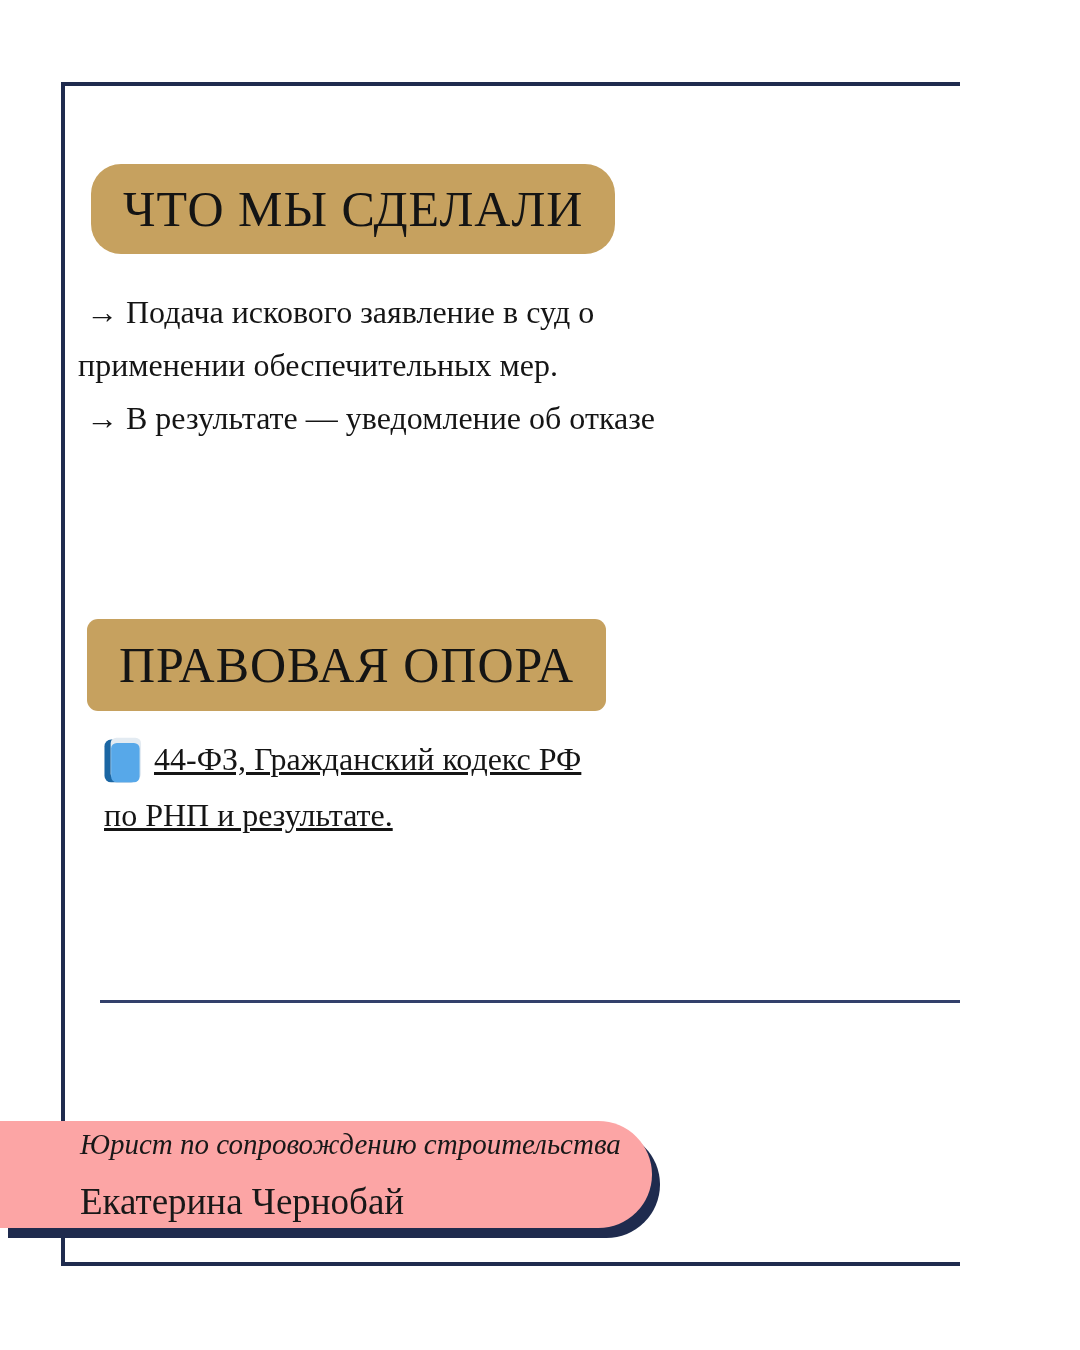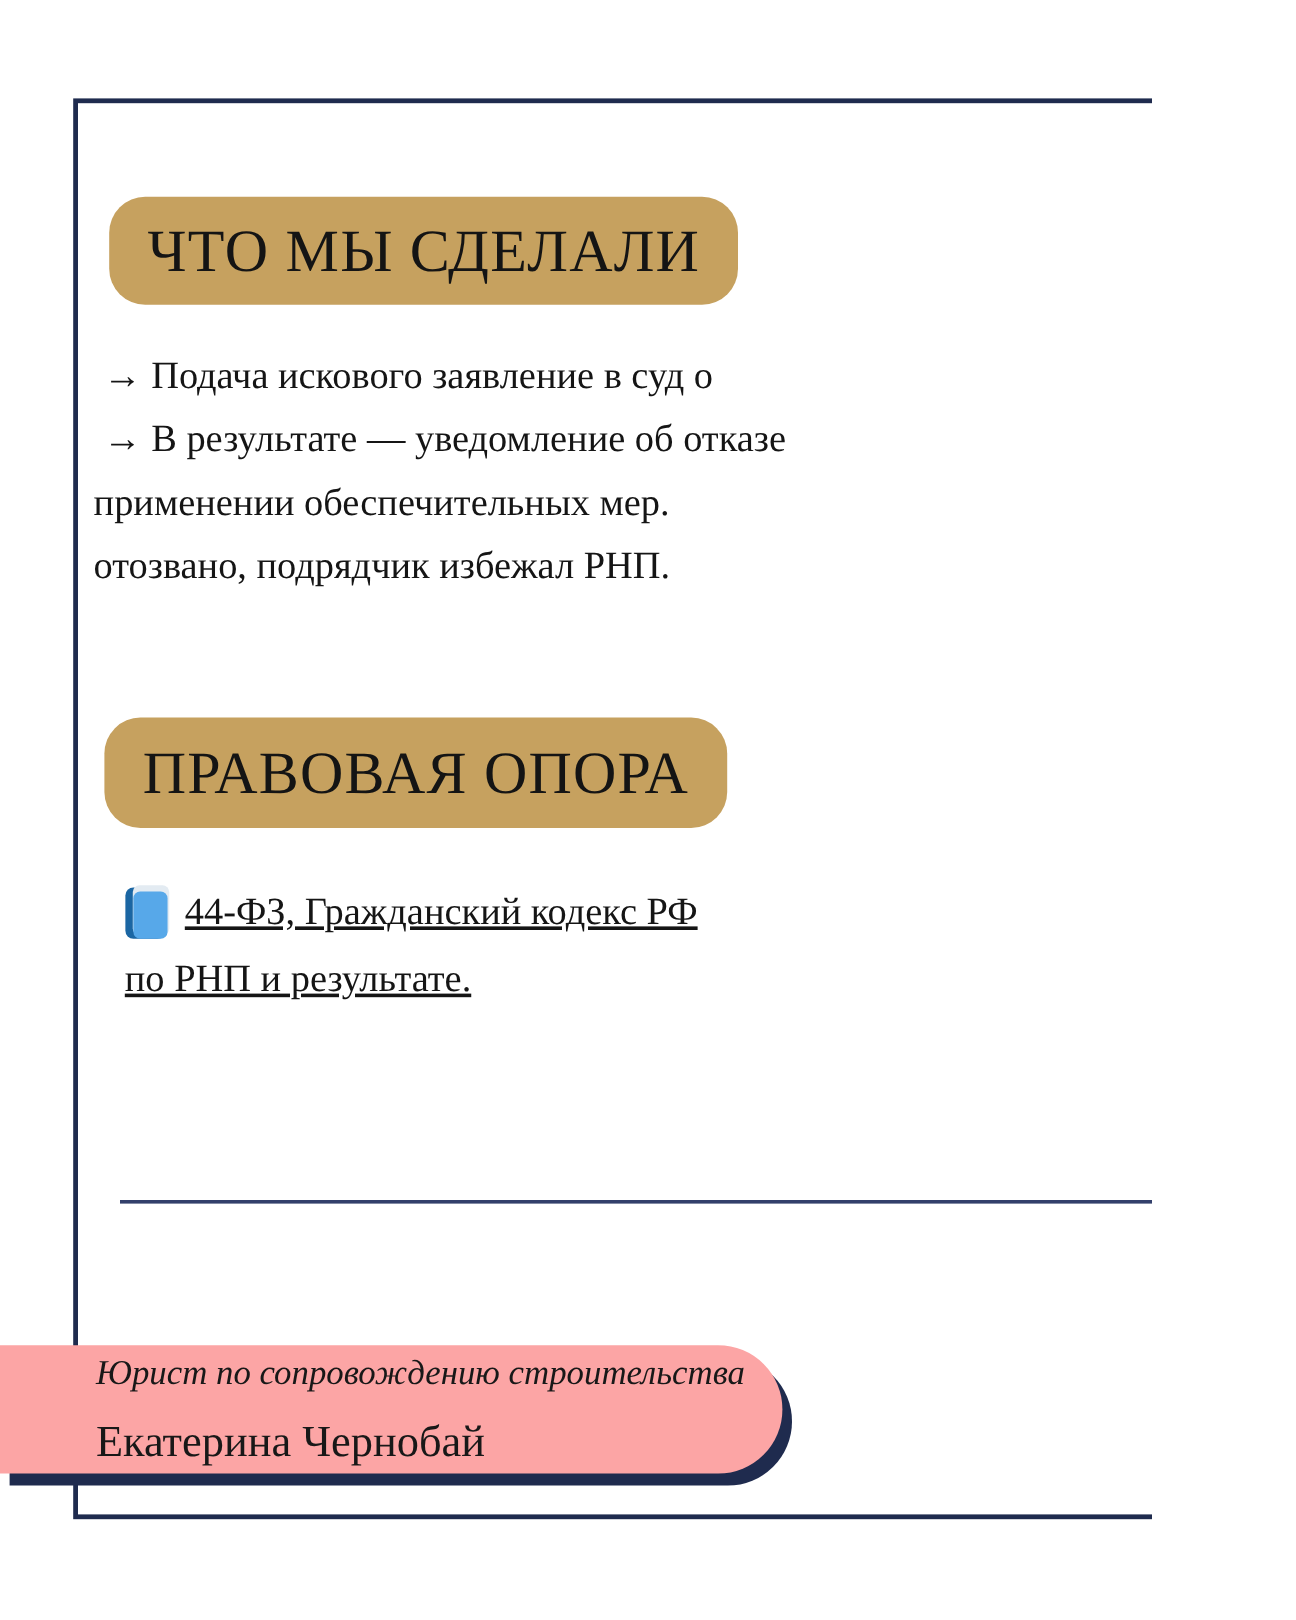--- a/index.html
+++ b/index.html
@@ -25,21 +25,21 @@
     background:#c6a15f;
     border-radius:30px;
     padding:0 32px;
     color:#141414;
     font-size:50px;
     letter-spacing:1px;
     z-index:2;
     white-space:nowrap;
   }
   .badge-done{left:91px;top:164px;height:90px;}
-  .badge-legal{left:87px;top:598px;height:92px;}
+  .badge-legal{left:87px;top:619px;height:92px;border-radius:11px;}
   .text-block{
     position:absolute;
     color:#151515;
     font-size:32px;
     z-index:2;
   }
   .done-block{left:78px;top:286px;line-height:53px;}
   .legal-block{left:104px;top:731px;line-height:56px;text-decoration:underline;}
   .tline{white-space:pre;}
   .legal-line{display:flex;align-items:center;white-space:pre;}
@@ -98,23 +98,22 @@
 <div class="canvas">
 
   <div class="frame"></div>
 
   <div class="badge badge-done">
     <span>ЧТО МЫ СДЕЛАЛИ</span>
   </div>
 
   <div class="text-block done-block">
     <div class="tline"> → Подача искового заявление в суд о</div>
+    <div class="tline">применении обеспечительных мер.</div>
     <div class="tline"> → В результате — уведомление об отказе</div>
-    <div class="tline">применении обеспечительных мер.</div>
-    <div class="tline">отозвано, подрядчик избежал РНП.</div>
   </div>
 
   <div class="badge badge-legal">
     <span>ПРАВОВАЯ ОПОРА</span>
   </div>
 
   <div class="text-block legal-block">
     <div class="legal-line">
       <svg class="book-icon" viewBox="0 0 40 48" aria-hidden="true">
         <rect x="0.5" y="2.5" width="35" height="45" rx="7" fill="#1b66a3"></rect>

